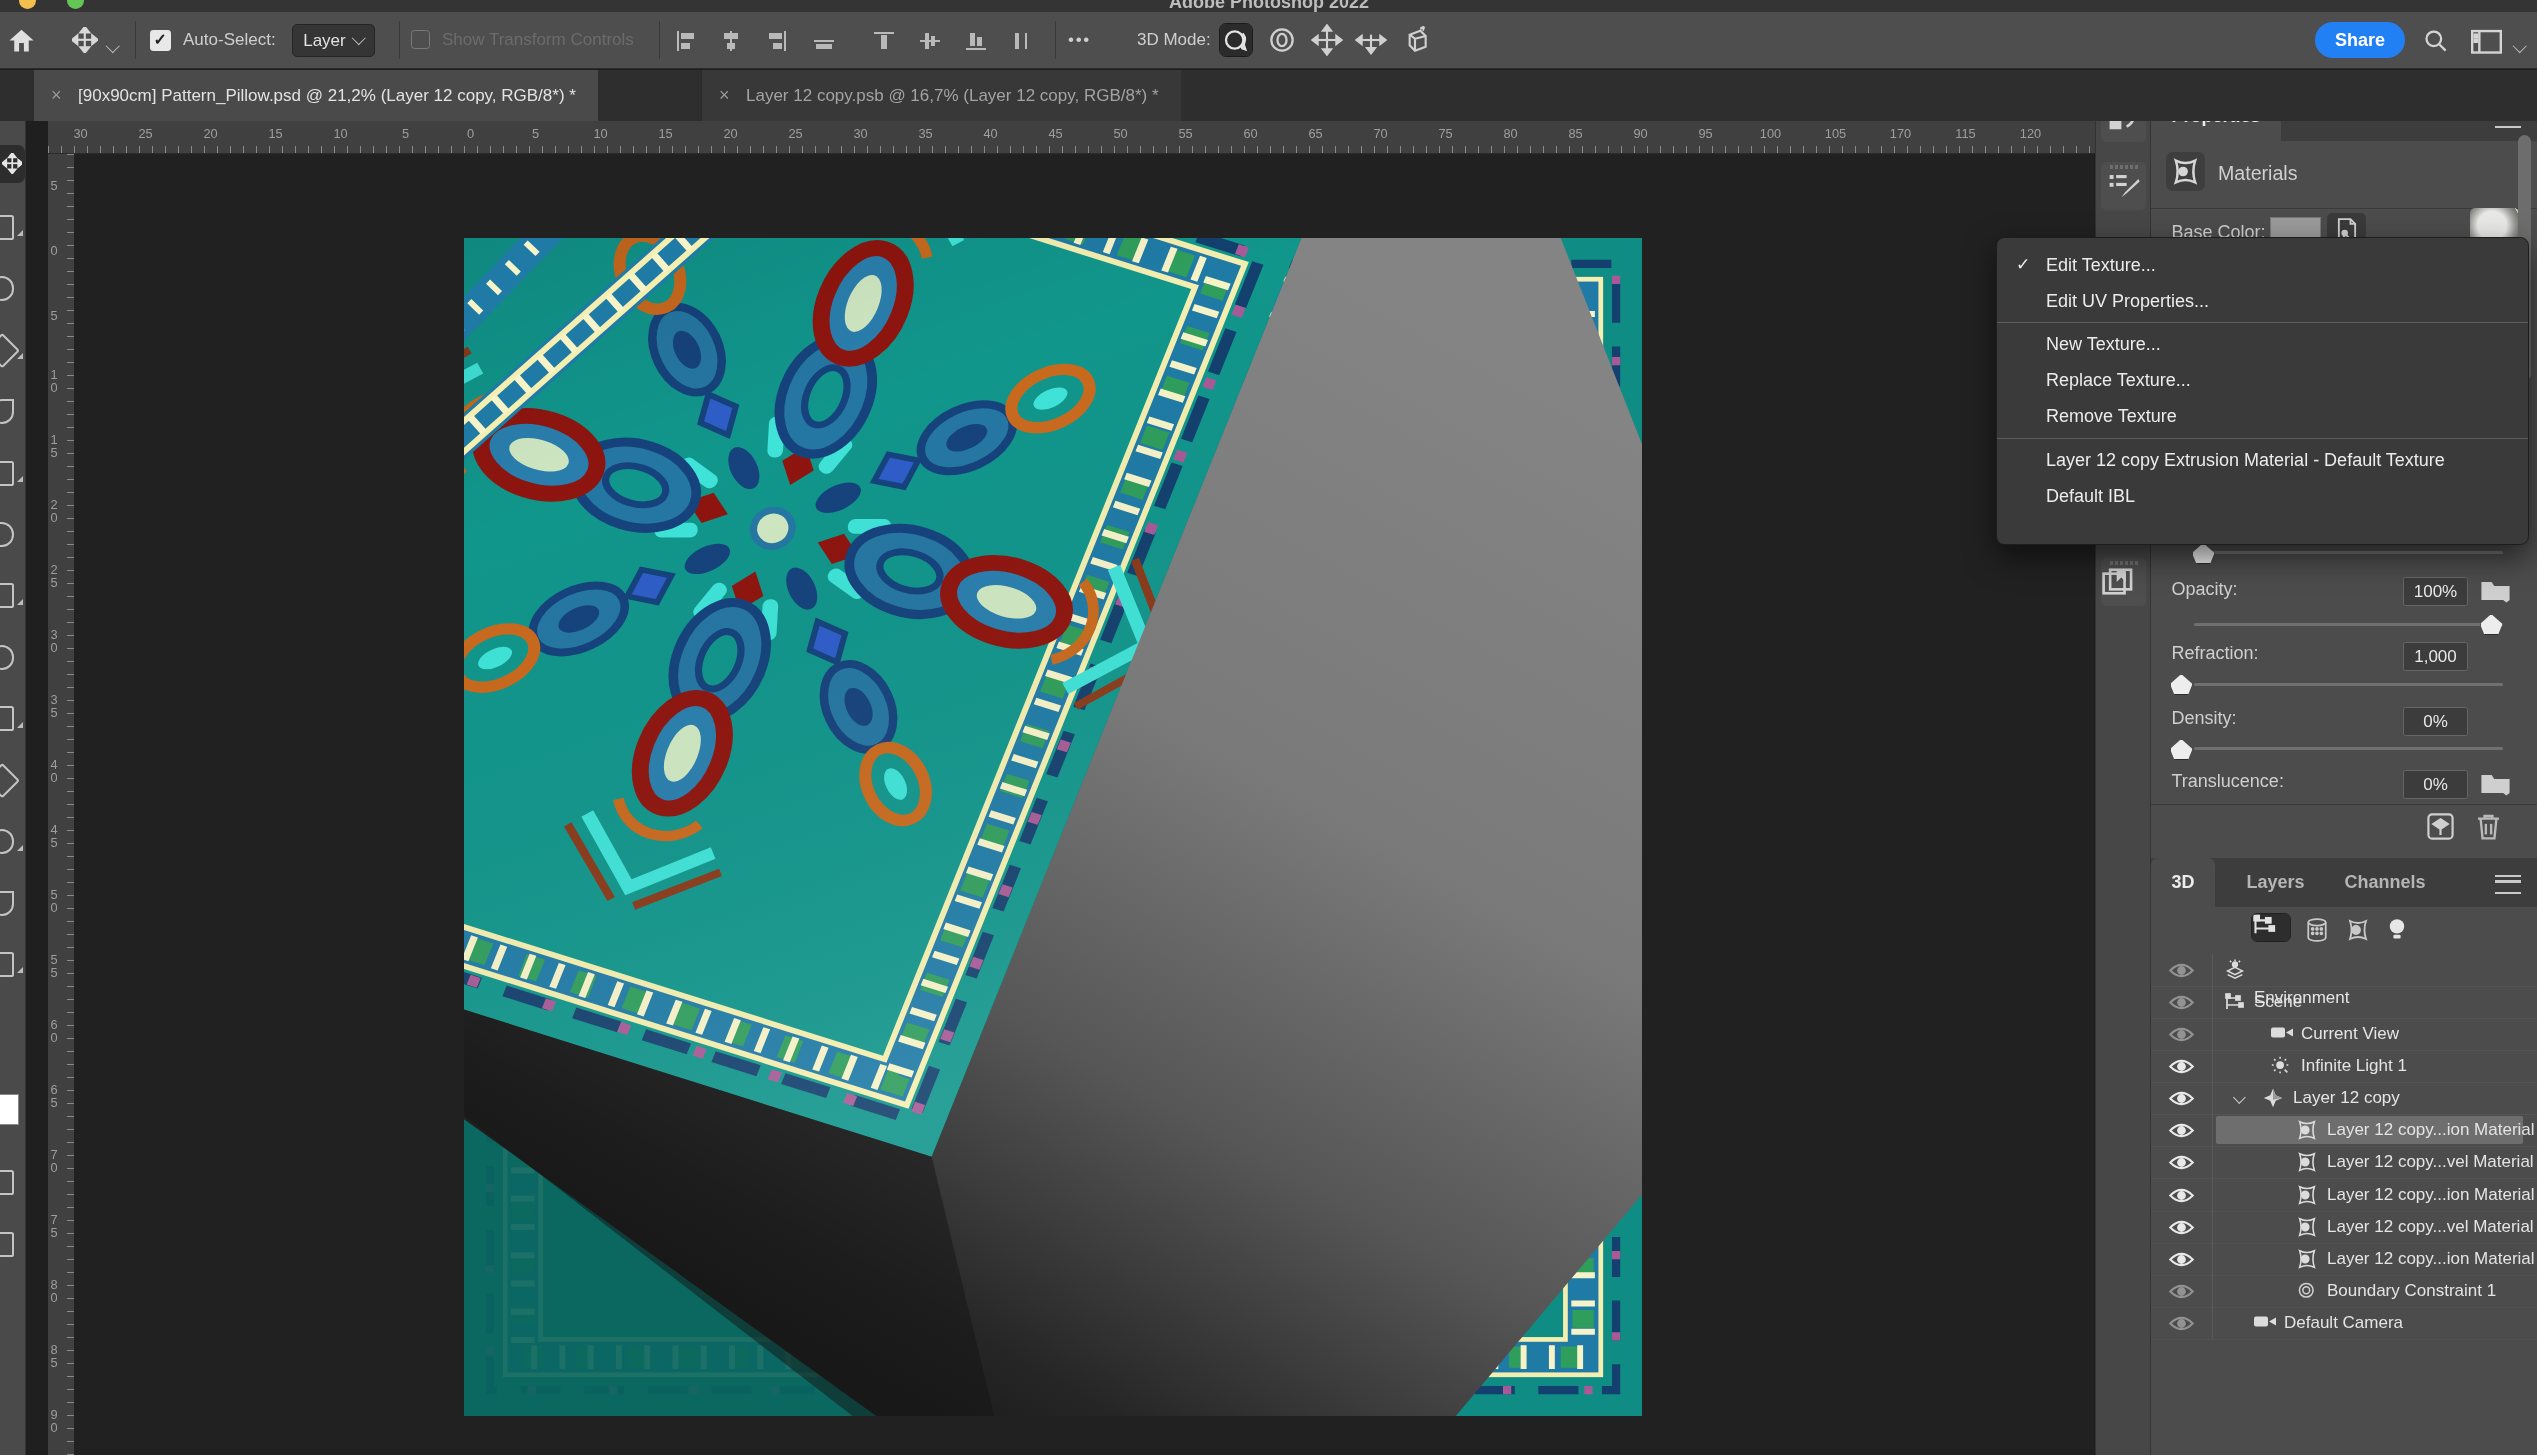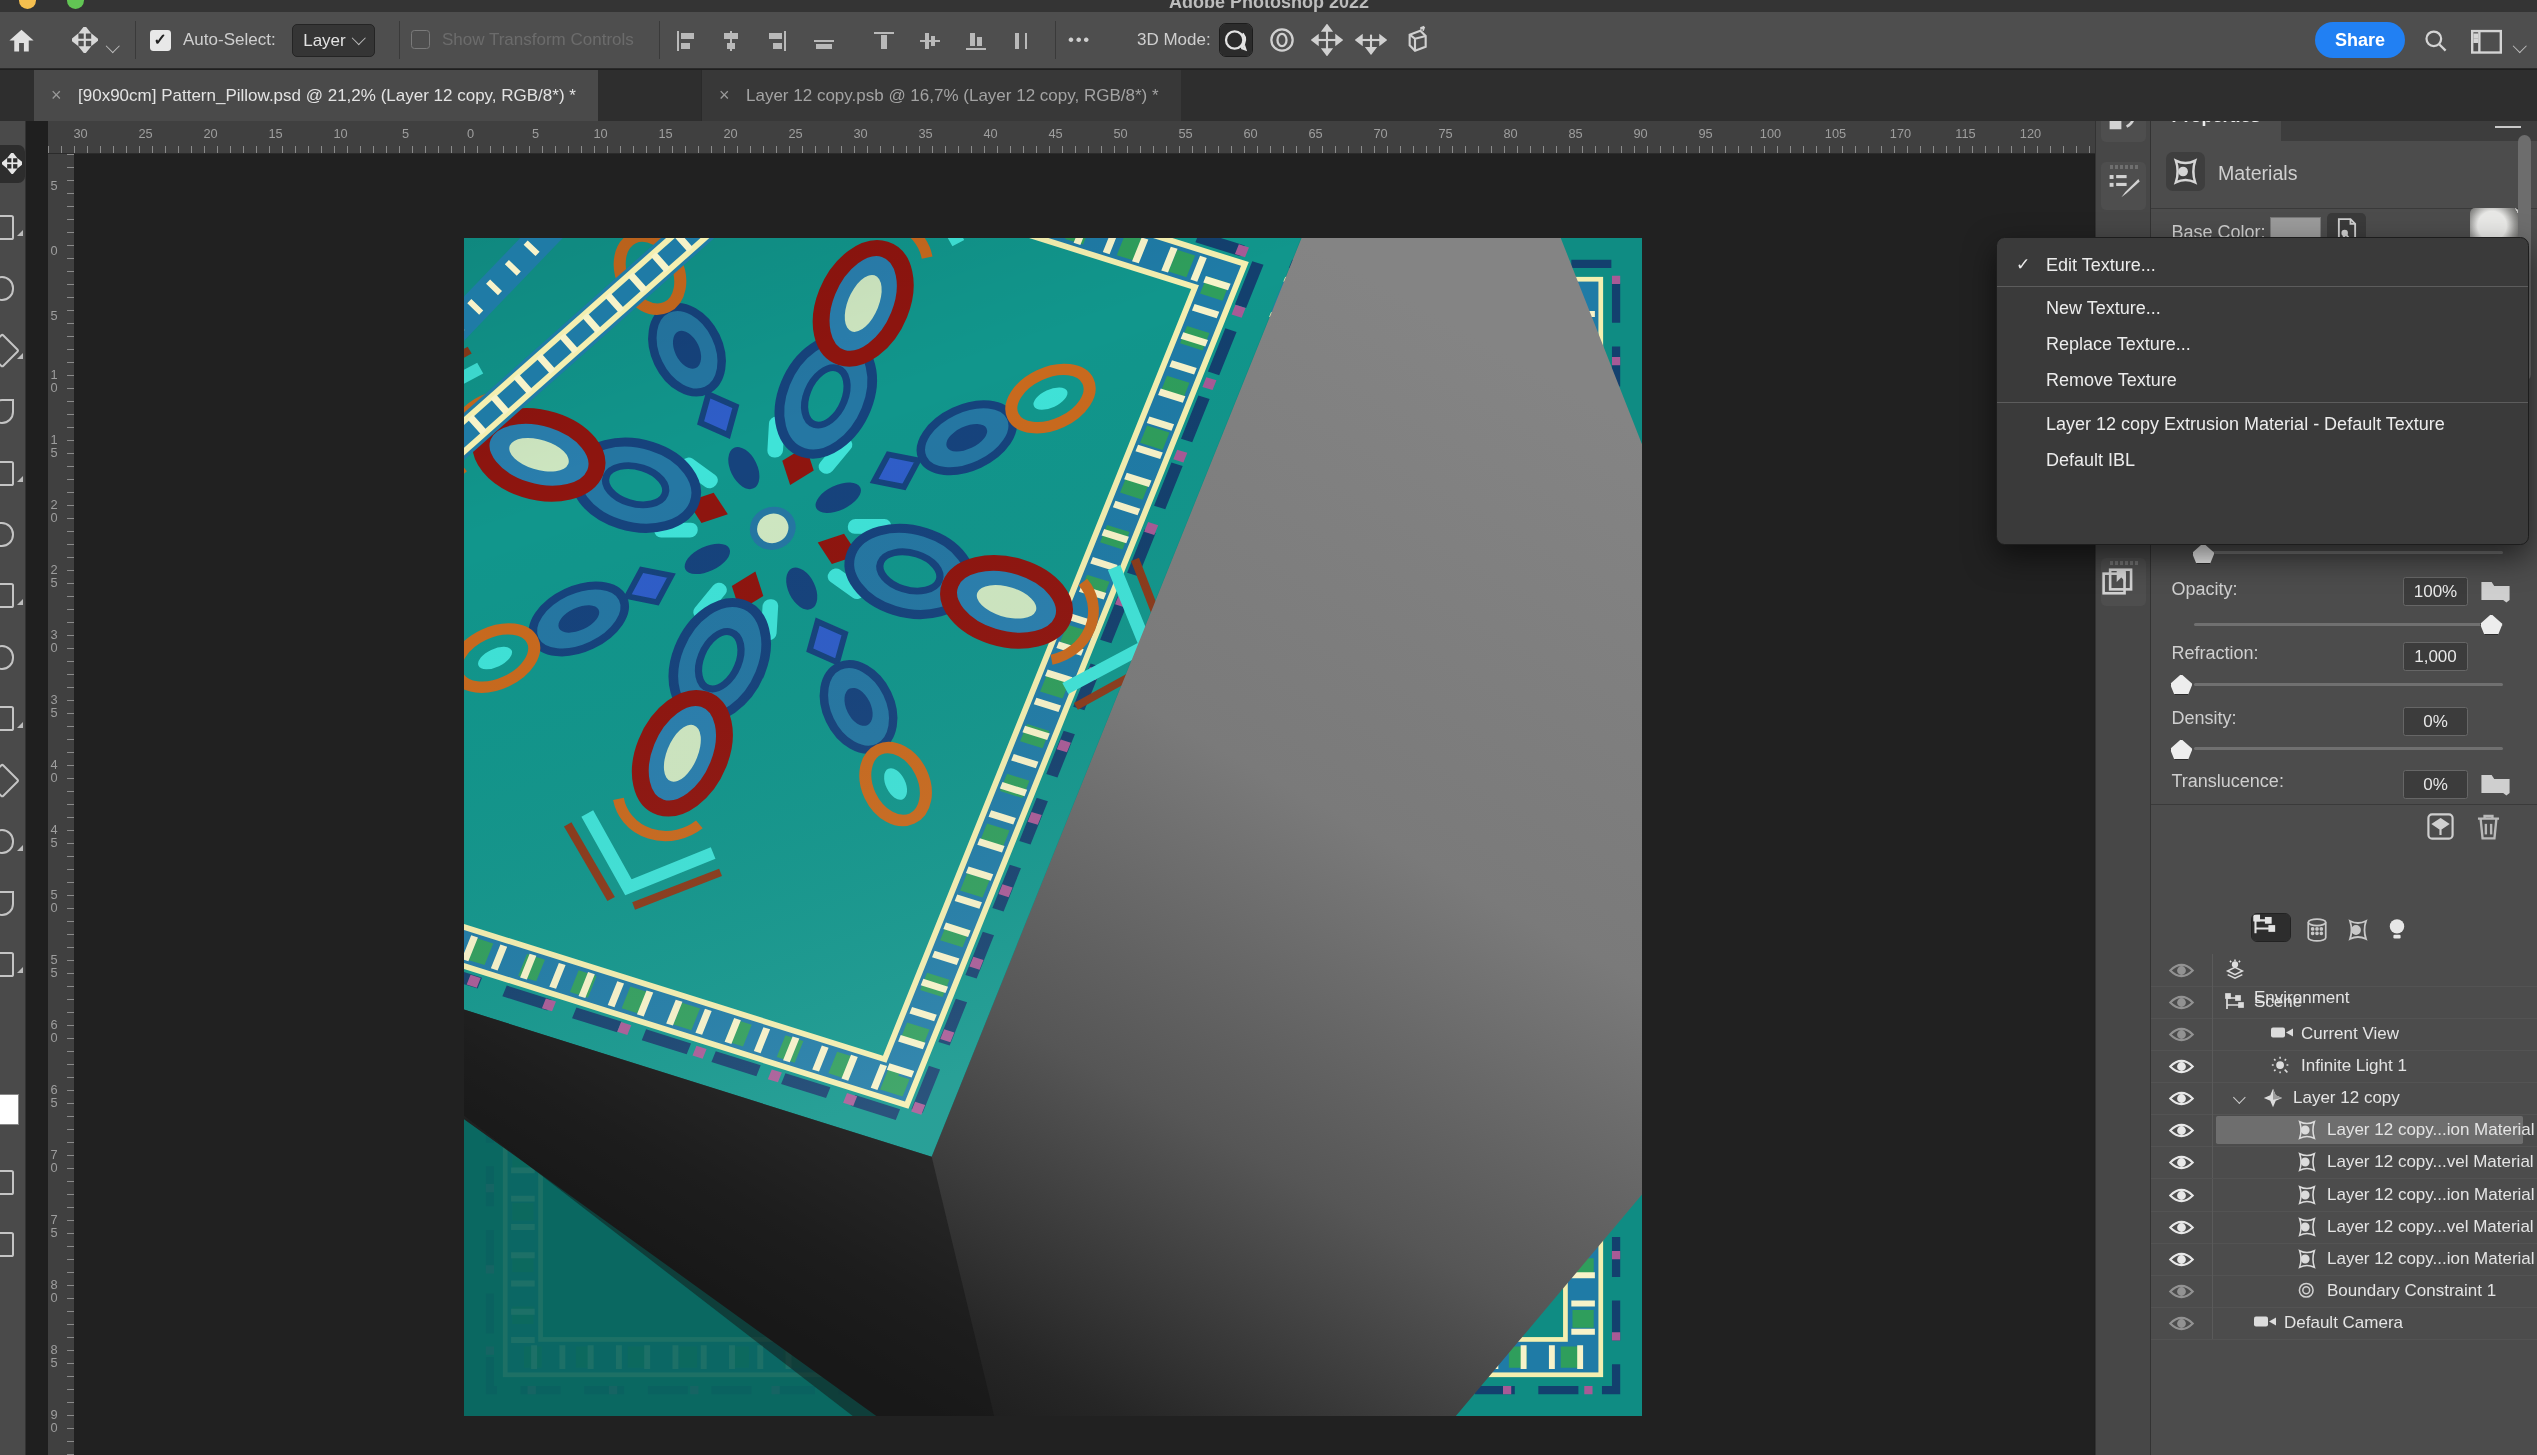--- a/index.html
+++ b/index.html
@@ -554,20 +554,26 @@
   <div class="abs" style="left:324px;top:742px">
     <svg width="27" height="29" viewBox="0 0 20 22" fill="none" stroke="#b9b9b9" stroke-width="1.8">
       <path d="M2 5 H18 M7 5 V3 h6 v2 M4 5 l1.5 15 h9 L16 5"></path>
         <line x1="8" y1="9" x2="8" y2="17"></line>
         <line x1="12" y1="9" x2="12" y2="17"></line>
       </svg>
   </div>
 </div>
 
 <div class="abs panel3d">
+  <div class="abs paneltabs" style="top:5.1px">
+    <div class="abs ptab active" style="left:0">3D</div>
+    <div class="abs ptab" style="left:75px;color:#b5b5b5">Layers</div>
+    <div class="abs ptab" style="left:173px;color:#b5b5b5">Channels</div>
+    <div class="abs hamb" style="right:17px;top:17px"></div>
+  </div>
 
   <div class="abs ficon sel" style="left:101px;top:61px">
     <svg width="25.6" height="22" viewBox="0 0 22 18" fill="none" stroke="#e2e2e2" stroke-width="1.8">
       <path d="M3 2 V16 M3 5 H14 M3 12 H17"></path>
         <rect x="2" y="1" width="4" height="4" fill="#e2e2e2"></rect>
       <rect x="12" y="3" width="4" height="4" fill="#e2e2e2"></rect>
         <rect x="15" y="10" width="4" height="4" fill="#e2e2e2"></rect>
       </svg>
   </div>
   <div class="abs" style="left:154px;top:65px">
@@ -797,20 +803,21 @@
     </div>
 
 </div>
 
 <div class="abs ctxmenu">
   <div style="height:8.5px"></div>
   <div class="mi">
     <span class="chk">✓</span>
     <span>Edit Texture...</span>
   </div>
+  <div class="mi"><span>Edit UV Properties...</span></div>
   <div class="msep"></div>
   <div class="mi"><span>New Texture...</span></div>
   <div class="mi"><span>Replace Texture...</span></div>
   <div class="mi"><span>Remove Texture</span></div>
   <div class="msep"></div>
   <div class="mi"><span>Layer 12 copy Extrusion Material - Default Texture</span></div>
   <div class="mi"><span>Default IBL</span></div>
 </div>
 
 

